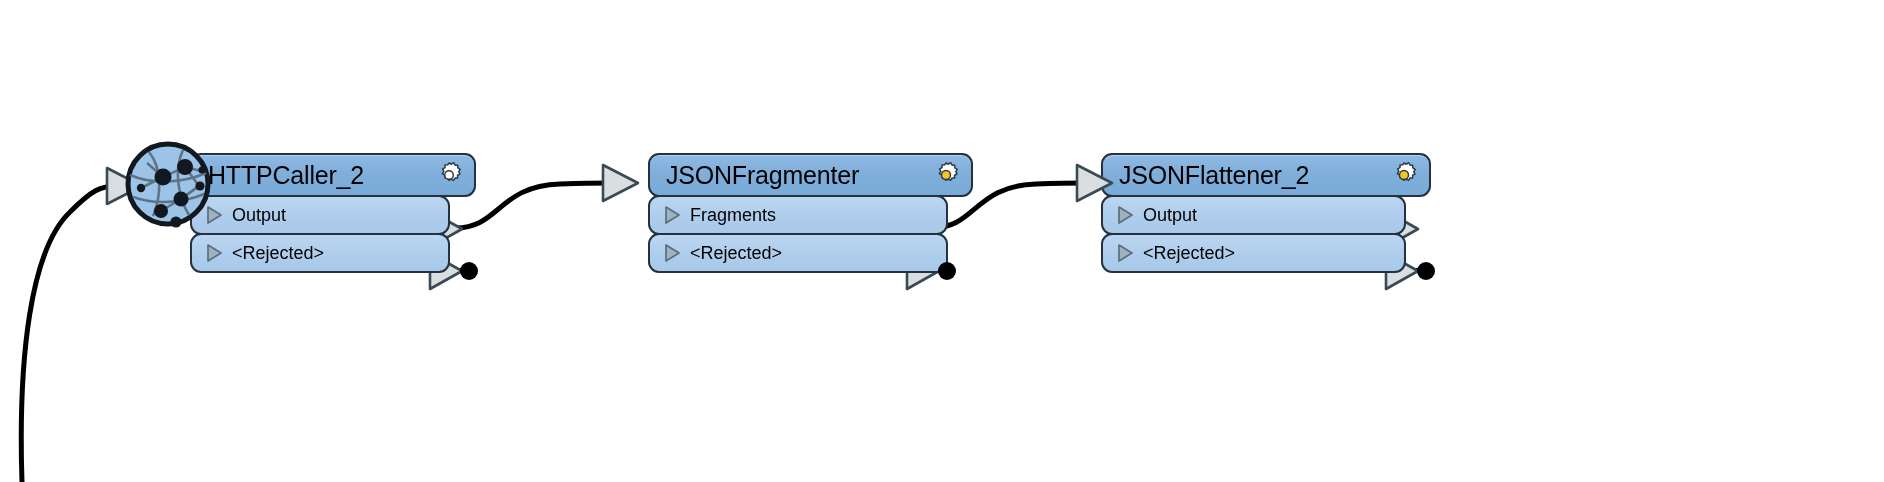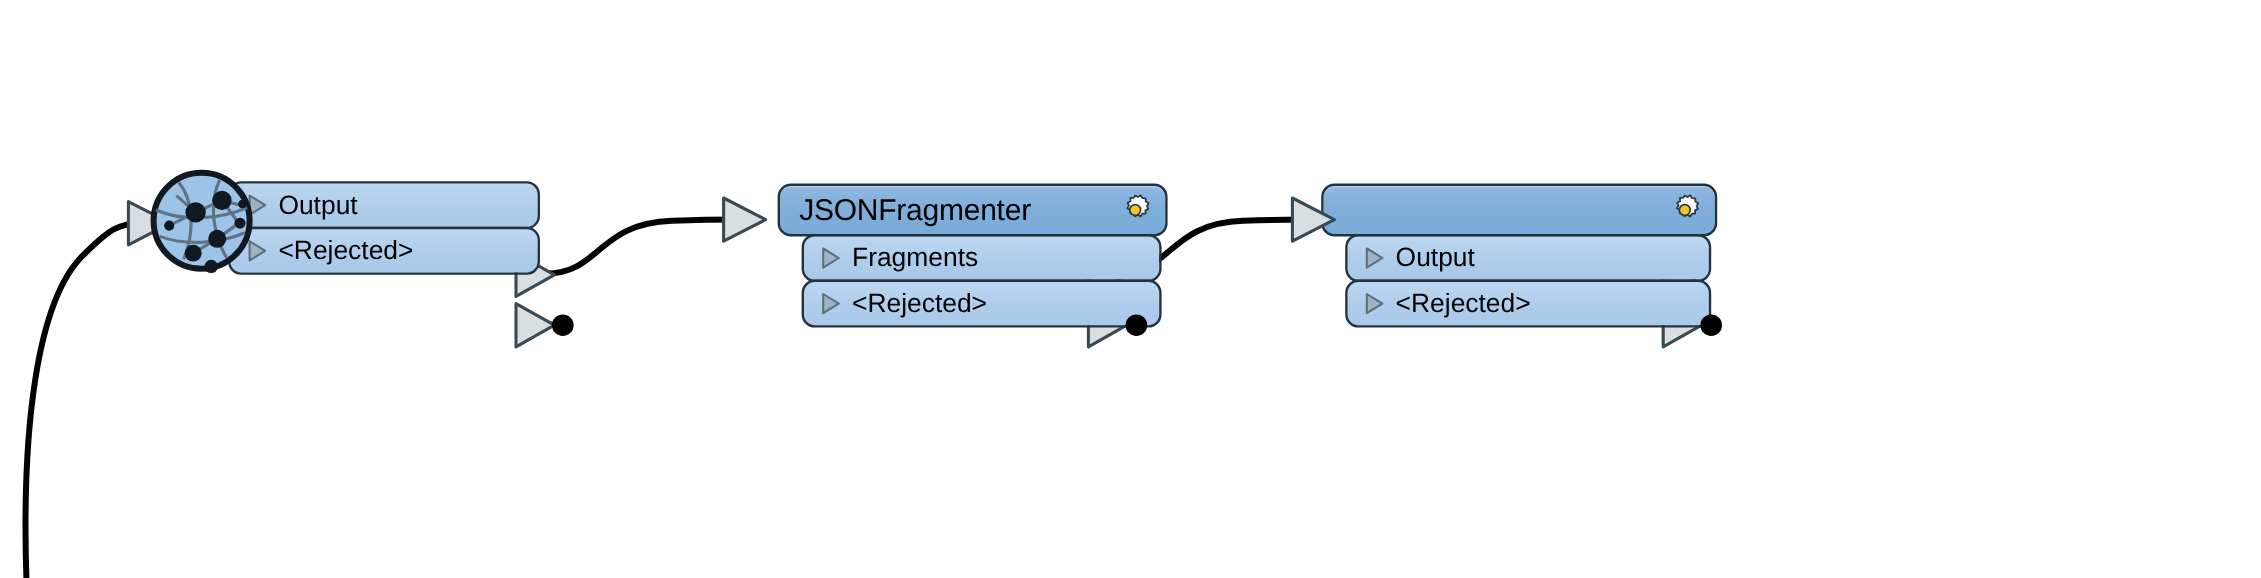--- a/index.html
+++ b/index.html
@@ -42,24 +42,23 @@
   .port{
     position:relative;
     height:40px;
     box-sizing:border-box;
     background:linear-gradient(180deg,#BCD6F1 0%,#AECDEC 55%,#A9C9EA 100%);
     border:2.5px solid #23323e;
     border-radius:11px;
     display:flex;align-items:center;
     padding-left:12px;
     margin-top:-2px;
-    margin-left:20px;
   }
   .port-label{
-    font-size:22px;color:#000;white-space:nowrap;margin-left:8px;line-height:1;
+    font-size:18px;color:#000;white-space:nowrap;margin-left:8px;line-height:1;
   }
   .port-bullet{flex:0 0 auto;display:flex;align-items:center;}
 
   
   .in-arrow{position:absolute;z-index:4;}
   .out-arrow{position:absolute;z-index:2;}
   .term-dot{position:absolute;z-index:4;}
   .globe{position:absolute;z-index:5;}
 </style>
 </head>
@@ -74,20 +73,29 @@
     <path d="M 455,228 C 500,228 498,186 560,184 C 590,183 592,183 612,183" fill="none" stroke="#000000" stroke-width="5" stroke-linecap="round"></path>
 
     <path d="M 932,228 C 976,228 974,186 1036,184 C 1064,183 1066,183 1086,183" fill="none" stroke="#000000" stroke-width="5" stroke-linecap="round"></path>
 
     <line x1="449" y1="270" x2="466" y2="270" stroke="#000" stroke-width="4"></line>
     <line x1="926" y1="270" x2="943" y2="270" stroke="#000" stroke-width="4"></line>
     <line x1="1405" y1="270" x2="1422" y2="270" stroke="#000" stroke-width="4"></line>
   </svg>
 
   <div class="node" style="left:190px;top:153px;width:286px;">
+    <div class="node-header">
+      <span class="node-title">HTTPCaller_2</span>
+      <span class="gear-wrap">
+        <svg width="30" height="30" viewBox="0 0 32 32">
+          <path d="M16 3.2 l2.5 1.3 2.4-1.6 1.6 2.6 2.8 .1 .1 2.9 2.6 1.5 -1.6 2.4 1.3 2.6 -2.6 1.3 .1 2.9 -2.9 .1 -1.5 2.5 -2.5-1.5 -2.6 1.3 -1.3-2.6 -2.8-.1 -.1-2.9 -2.6-1.5 1.6-2.4 -1.3-2.6 2.6-1.3 -.1-2.9 2.9-.1z" fill="#FFFFFF" stroke="#2b3a45" stroke-width="1.6" stroke-linejoin="round"></path>
+          <circle cx="16" cy="16" r="4.6" fill="#FFFFFF" stroke="#2b3a45" stroke-width="1.6"></circle>
+        </svg>
+      </span>
+    </div>
 
     <div class="port" style="margin-left:0px;width:260px;">
       <span class="port-bullet">
         <svg width="20" height="22" viewBox="0 0 20 22">
           <path d="M4 3 L17 11 L4 19 Z" fill="#9FB2BF" stroke="#5C6E7B" stroke-width="1.7" stroke-linejoin="round"></path>
         </svg>
       </span>
       <span class="port-label">Output</span>
     </div>
 
@@ -178,20 +186,21 @@
   </svg>
   <svg class="out-arrow" style="left:905px;top:250px;" width="40" height="42" viewBox="0 0 40 42">
     <path d="M2 3 L34 21 L2 39 Z" fill="#D9DEE0" stroke="#3a4a55" stroke-width="2.6" stroke-linejoin="round"></path>
   </svg>
   <svg class="term-dot" style="left:936px;top:260px;" width="22" height="22" viewBox="0 0 22 22">
     <circle cx="11" cy="11" r="9" fill="#000000"></circle>
   </svg>
 
   <div class="node" style="left:1101px;top:153px;width:330px;">
     <div class="node-header">
+      <span class="node-title">JSONFlattener_2</span>
       <span class="gear-wrap">
         <svg width="30" height="30" viewBox="0 0 32 32">
           <path d="M16 3.2 l2.5 1.3 2.4-1.6 1.6 2.6 2.8 .1 .1 2.9 2.6 1.5 -1.6 2.4 1.3 2.6 -2.6 1.3 .1 2.9 -2.9 .1 -1.5 2.5 -2.5-1.5 -2.6 1.3 -1.3-2.6 -2.8-.1 -.1-2.9 -2.6-1.5 1.6-2.4 -1.3-2.6 2.6-1.3 -.1-2.9 2.9-.1z" fill="#FFFFFF" stroke="#2b3a45" stroke-width="1.6" stroke-linejoin="round"></path>
           <circle cx="16" cy="16" r="4.8" fill="#F6C521" stroke="#2b3a45" stroke-width="1.5"></circle>
         </svg>
       </span>
     </div>
 
     <div class="port" style="width:305px;">
       <span class="port-bullet">

